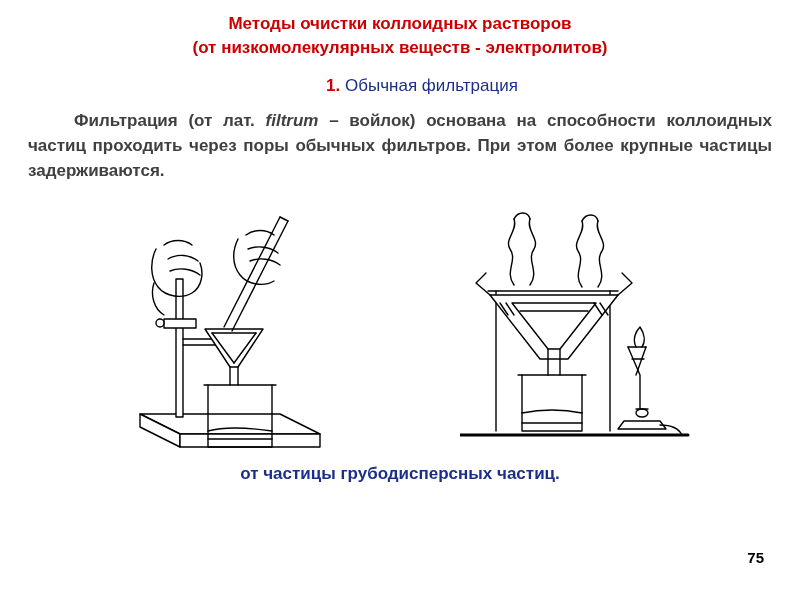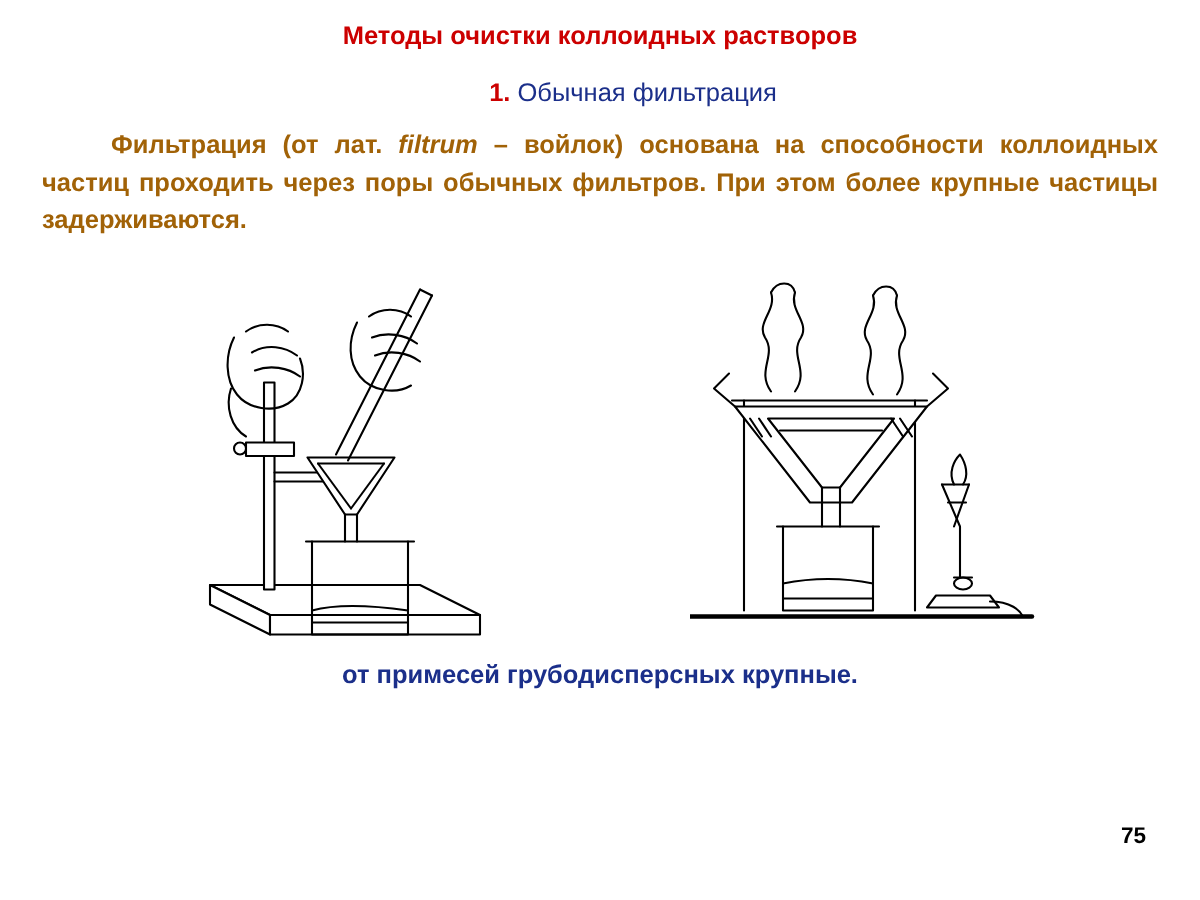--- a/index.html
+++ b/index.html
@@ -38,21 +38,21 @@
     padding-left: 44px;
   }
   .subtitle .num {
     color: #cc0000;
     font-weight: bold;
   }
   .subtitle .txt {
     color: #1b2f8a;
   }
   .body-text {
-    color: #a16207;
+    color: #404040;
     font-size: 17px;
     font-weight: bold;
     line-height: 25px;
     text-align: justify;
     margin: 12px 28px 16px 28px;
     text-indent: 46px;
   }
   .body-text .italic {
     font-style: italic;
     font-weight: bold;
@@ -90,20 +90,21 @@
   }
   svg { display: block; }
 </style>
 </head>
 <body>
 
 <div class="slide">
 
   <div class="title-block">
     <div class="title-line">Методы очистки коллоидных растворов</div>
+    <div class="title-line">(от низкомолекулярных веществ - электролитов)</div>
   </div>
 
   <div class="subtitle">
     <span class="num">1.</span>
     <span class="txt">Обычная фильтрация</span>
   </div>
 
   <div class="body-text">
     <span>Фильтрация (от лат. </span><span class="italic">filtrum</span><span> – войлок) основана на способности коллоидных частиц проходить через поры обычных фильтров. При этом более крупные частицы задерживаются.</span>
   </div>
@@ -202,17 +203,17 @@
         <line x1="176" y1="210" x2="188" y2="210"></line>
 
         <path d="M200 226 C214 226 220 232 222 236"></path>
 
         <path d="M176 148 C172 140 176 132 180 128 C184 134 186 142 182 148"></path>
       </svg>
     </div>
 
   </div>
 
-  <div class="footer-text">от примесей грубодисперсных крупные.</div>
+  <div class="footer-text">от частицы грубодисперсных частиц.</div>
 
   <div class="page-number">75</div>
 
 </div>
 
 </body></html>

